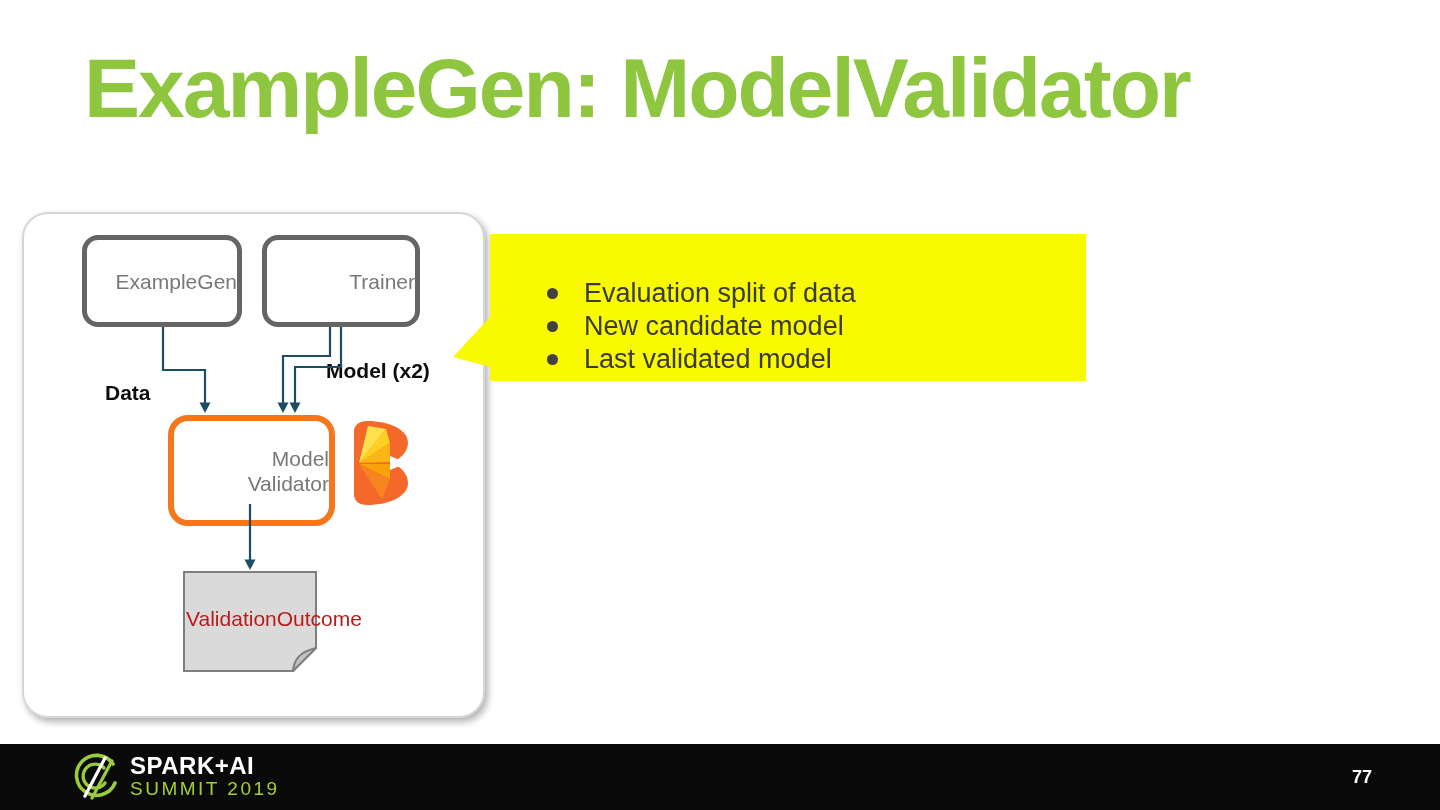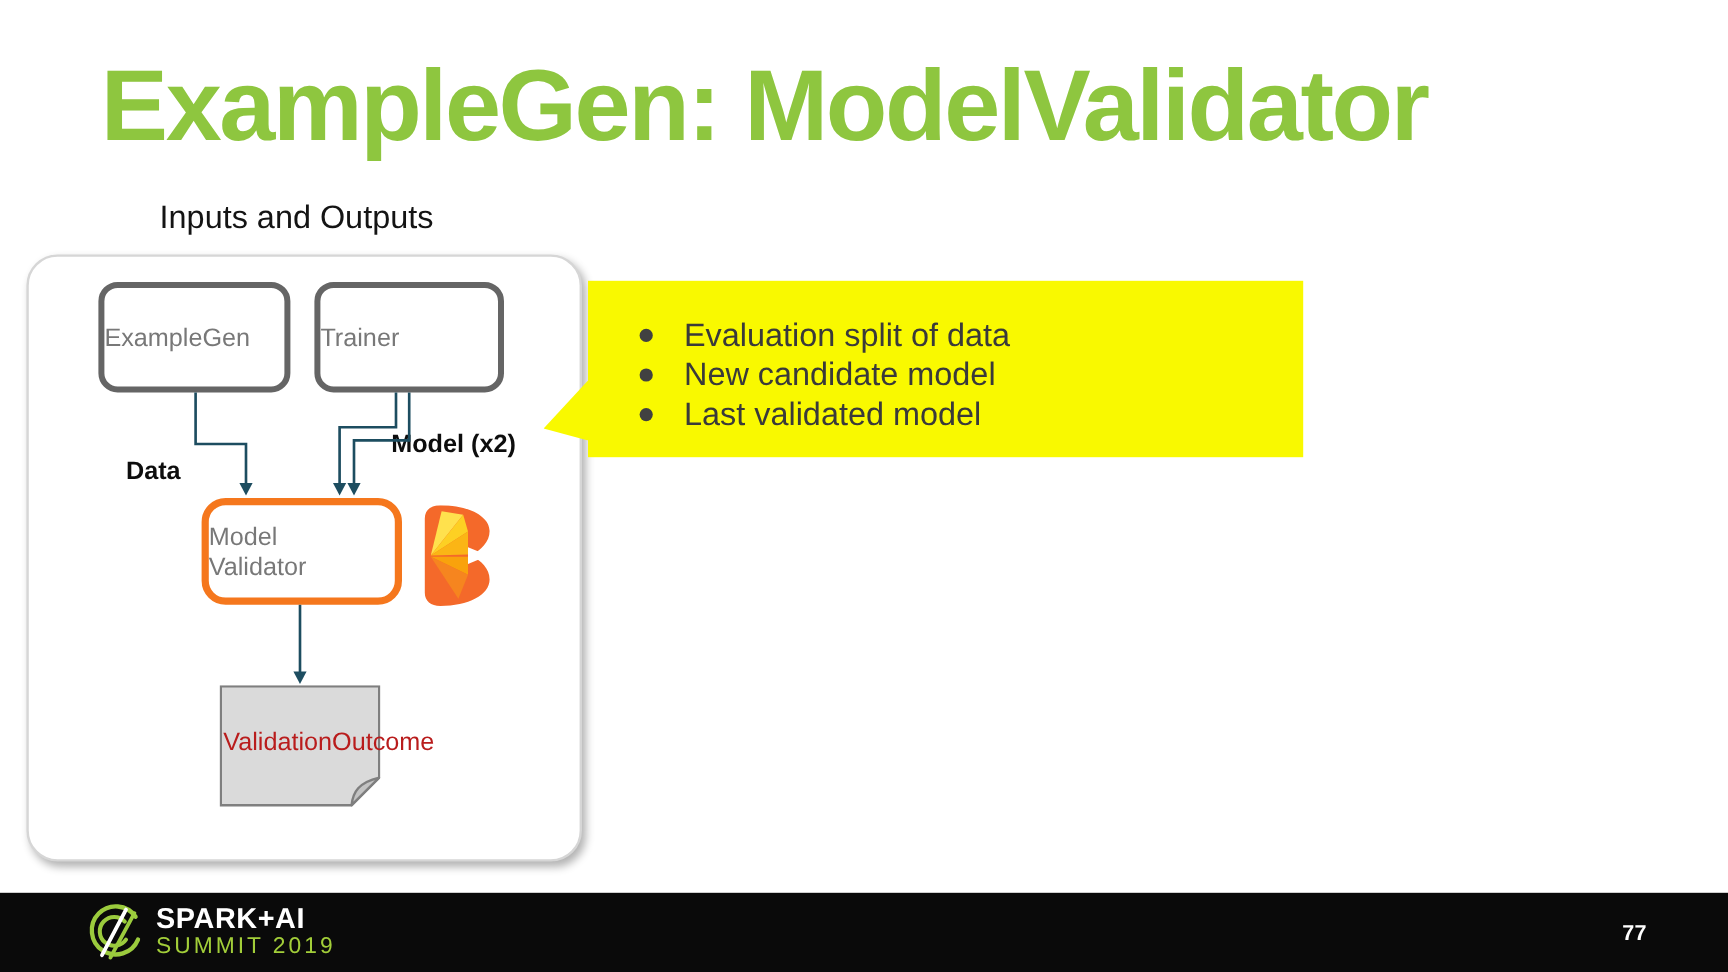--- a/index.html
+++ b/index.html
@@ -7,63 +7,62 @@
          font-family:"Liberation Sans",sans-serif;}
 
   .title{position:absolute;left:84px;top:40px;font-size:84px;font-weight:bold;
          color:#8EC63F;letter-spacing:-2px;white-space:nowrap;}
   .subtitle{position:absolute;left:133px;top:166px;font-size:27px;color:#141414;}
 
   .card{position:absolute;left:22px;top:212px;width:459px;height:502px;background:#ffffff;
         border:2px solid #d6d6d6;border-radius:26px;
         box-shadow:3px 4px 7px rgba(0,0,0,0.30);}
 
-  .node{position:absolute;display:flex;flex-direction:column;align-items:flex-start;
+  .node{position:absolute;display:flex;flex-direction:column;align-items:flex-end;
         justify-content:center;background:#ffffff;color:#787878;font-size:21px;
         text-align:center;line-height:25px;box-sizing:border-box;}
   .node-gray{border:5px solid #656565;border-radius:16px;}
   .node-examplegen{left:82px;top:235px;width:160px;height:92px;}
   .node-trainer{left:262px;top:235px;width:158px;height:92px;}
-  .node-mv{left:168px;top:415px;width:167px;height:89px;border:6px solid #F5771D;border-radius:20px;}
+  .node-mv{left:168px;top:415px;width:167px;height:111px;border:6px solid #F5771D;border-radius:20px;}
 
   .edge-label{position:absolute;font-size:21px;font-weight:bold;color:#0d0d0d;white-space:nowrap;}
   .edge-label-data{left:105px;top:381px;}
   .edge-label-model{left:326px;top:359px;}
 
   .connectors{position:absolute;left:0;top:0;width:1440px;height:810px;pointer-events:none;}
 
   .artifact{position:absolute;left:183px;top:571px;width:134px;height:102px;}
   .artifact-text{position:absolute;left:0;top:0;width:112px;height:96px;display:flex;
         align-items:center;justify-content:center;color:#b91c1c;
         font-size:21px;line-height:26px;text-align:center;width:100%;margin-left:24px;}
 
   .beam-logo{position:absolute;left:352px;top:421px;}
 
   .callout{position:absolute;left:490px;top:234px;width:596px;height:147px;background:#F9F900;}
   .callout-tail{position:absolute;left:453px;top:317px;}
-  .callout ul{margin:4px;padding:25px 10px 0 37px;list-style:none;}
+  .callout ul{margin:18px;padding:25px 10px 0 37px;list-style:none;}
   .callout li{position:relative;padding-left:39px;font-size:27px;line-height:33px;color:#3a3a3a;}
   .callout li::before{content:"";position:absolute;left:2px;top:11px;width:11px;height:11px;
         border-radius:50%;background:#414141;}
 
   .footer{position:absolute;left:0;top:744px;width:1440px;height:66px;background:#0A0A0A;}
   .footer-logo{position:absolute;left:72px;top:8px;display:flex;align-items:center;}
   .footer-logo-text{margin-left:8px;display:flex;flex-direction:column;}
   .footer-line1{color:#ffffff;font-size:24px;font-weight:bold;letter-spacing:0.5px;line-height:24px;}
   .footer-line2{color:#A2CE39;font-size:19px;letter-spacing:2.5px;line-height:22px;}
   .page-number{position:absolute;right:68px;top:0;height:66px;display:flex;align-items:center;
         color:#ffffff;font-size:18px;font-weight:bold;}
 </style>
 </head>
 <body>
 
 <div class="slide">
 
   <div class="title">ExampleGen: ModelValidator</div>
-  <div class="subtitle">Inputs and Outputs</div>
 
   <div class="card"></div>
 
   <div class="node node-gray node-examplegen">
     <span>ExampleGen</span>
   </div>
   <div class="node node-gray node-trainer">
     <span>Trainer</span>
   </div>
   <div class="node node-mv">

